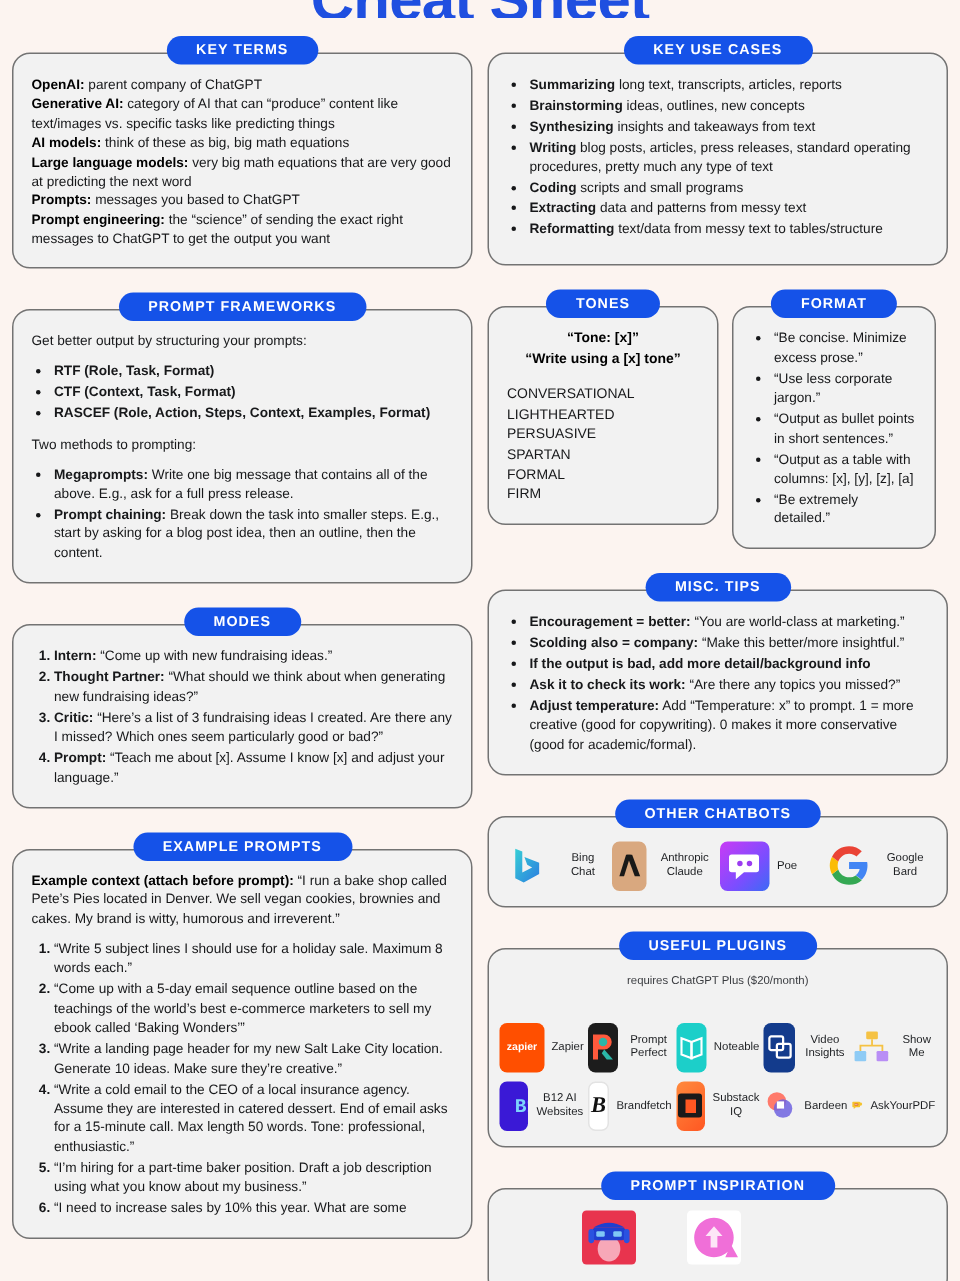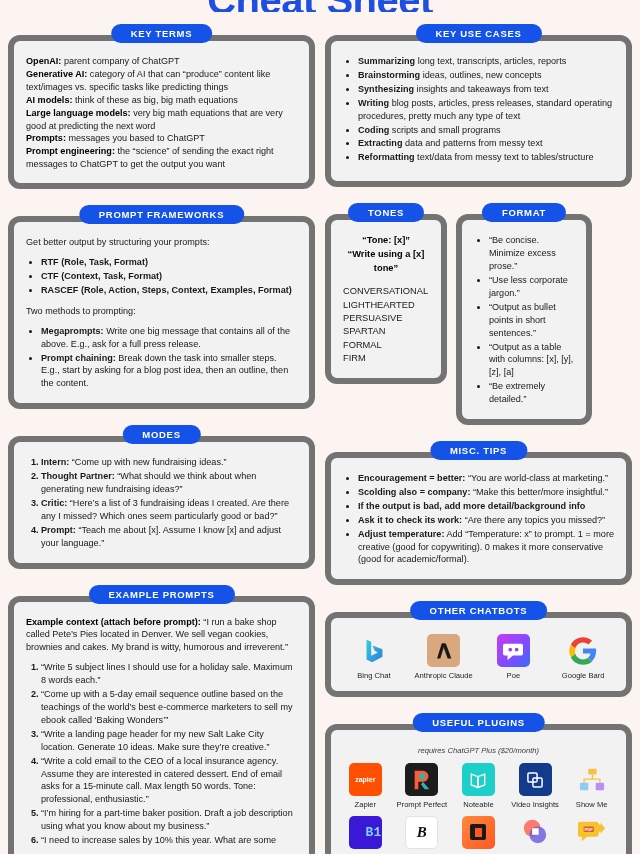--- a/index.html
+++ b/index.html
@@ -24,21 +24,21 @@
   }
 
   .cols { display: flex; gap: 10px; align-items: flex-start; margin-top: 12px; }
   .col { width: 307px; display: flex; flex-direction: column; gap: 16px; }
   .row2 { display: flex; gap: 9px; align-items: flex-start; }
 
   
   .card { position: relative; padding-top: 11px; }
   .card-body {
     background: #f2f2f2;
-    border: 6px solid #737373;
+    border: 1px solid #737373;
     border-radius: 12px;
     padding: 14px 12px 12px;
   }
   .pill {
     position: absolute; top: 0; left: 50%; transform: translateX(-50%);
     background: #1552e8;
     color: #fff;
     font-size: 9.5px; font-weight: 700; letter-spacing: 0.7px;
     padding: 4px 20px;
     border-radius: 20px;
@@ -55,26 +55,26 @@
   ol.bl li::marker { font-weight: 700; }
   .gap { height: 7px; }
 
   
   .tones-head { text-align: center; font-weight: 700; font-size: 9.3px; line-height: 1.5; color: #000; }
   .tones-list { margin-top: 9px; font-size: 9.3px; line-height: 1.45; color: #17181a; }
 
   
   .logo-grid { display: flex; justify-content: space-around; align-items: flex-start; }
   .logo-grid.g5 { flex-wrap: wrap; gap: 6px 0; }
-  .logo-cell { width: 19%; display: flex; flex-direction: column; align-items: center; gap: 5px; }
+  .logo-cell { width: 19%; display: flex; flex-direction: row; align-items: center; gap: 5px; }
   .logo-cell.c4 { width: 24%; }
   .logo-label { font-size: 7.6px; color: #1d1f22; text-align: center; line-height: 1.15; }
   .ico { width: 33px; height: 33px; display: flex; align-items: center; justify-content: center; border-radius: 4px; overflow: hidden; }
   .ico.sq { border-radius: 5px; }
-  .sub-note { text-align: center; font-size: 7.6px; font-style: italic; color: #3a3c40; margin-bottom: 8px; }
+  .sub-note { text-align: center; font-size: 7.6px; color: #3a3c40; margin-bottom: 24px; }
 
   .insp-grid { display: flex; gap: 34px; padding-left: 52px; }
   .insp-ico { width: 36px; height: 36px; border-radius: 3px; overflow: hidden; display:flex; align-items:center; justify-content:center; }
 </style>
 </head>
 <body>
 
 <div class="page">
 
   <div class="page-title">Cheat Sheet</div>
@@ -158,21 +158,21 @@
             <li><b>Synthesizing</b><span> insights and takeaways from text</span></li>
             <li><b>Writing</b><span> blog posts, articles, press releases, standard operating procedures, pretty much any type of text</span></li>
             <li><b>Coding</b><span> scripts and small programs</span></li>
             <li><b>Extracting</b><span> data and patterns from messy text</span></li>
             <li><b>Reformatting</b><span> text/data from messy text to tables/structure</span></li>
           </ul>
         </div>
       </div>
 
       <div class="row2">
-        <div class="card" style="width:122px;">
+        <div class="card" style="width:154px;">
           <div class="pill">TONES</div>
           <div class="card-body" style="min-height:134px;">
             <div class="tones-head">
               <div>“Tone: [x]”</div>
               <div>“Write using a [x] tone”</div>
             </div>
             <div class="tones-list">
               <div>CONVERSATIONAL</div>
               <div>LIGHTHEARTED</div>
               <div>PERSUASIVE</div>

